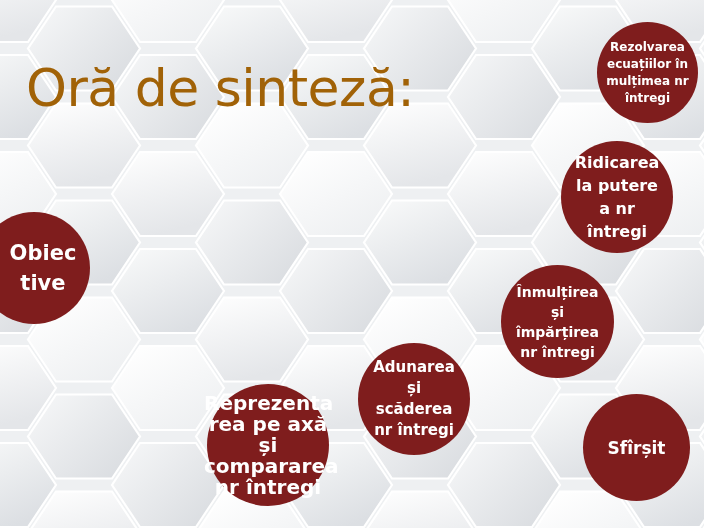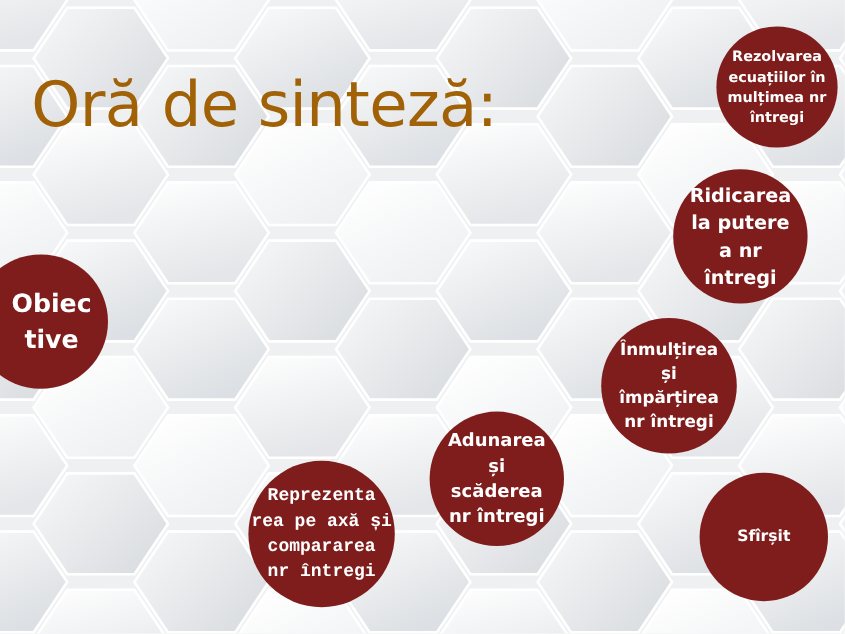--- a/index.html
+++ b/index.html
@@ -73,36 +73,36 @@
   }
 
   
   #bubble-obiective        { left: -22px; top: 212px;  width: 112px; height: 112px; }
   #bubble-obiective .bubble-label        { font-size: 21px; line-height: 30px; width: 120px; left: 58%; }
 
   #bubble-notiune          { left: 84px;  top: 350px;  width: 107px; height: 107px; }
   #bubble-notiune .bubble-label          { font-size: 14px; line-height: 19px; width: 110px; }
 
   #bubble-reprezentarea    { left: 207px; top: 384px;  width: 122px; height: 122px; }
-  #bubble-reprezentarea .bubble-label    { font-size: 15px; line-height: 21px; width: 128px; font-family: Liberation Mono, monospace; }
+  #bubble-reprezentarea .bubble-label    { font-size: 20px; line-height: 21px; width: 128px; }
 
   #bubble-adunarea         { left: 358px; top: 343px;  width: 112px; height: 112px; }
   #bubble-adunarea .bubble-label         { font-size: 15px; line-height: 21px; width: 112px; }
 
   #bubble-inmultirea       { left: 501px; top: 265px;  width: 113px; height: 113px; }
   #bubble-inmultirea .bubble-label       { font-size: 14px; line-height: 20px; width: 116px; }
 
   #bubble-ridicarea        { left: 561px; top: 141px;  width: 112px; height: 112px; }
   #bubble-ridicarea .bubble-label        { font-size: 16px; line-height: 23px; width: 116px; text-align: center; }
 
   #bubble-rezolvarea       { left: 597px; top: 22px;   width: 101px; height: 101px; }
   #bubble-rezolvarea .bubble-label       { font-size: 12px; line-height: 17px; width: 100px; }
 
   #bubble-sfirsit          { left: 583px; top: 394px;  width: 107px; height: 107px; }
-  #bubble-sfirsit .bubble-label          { font-size: 13px; line-height: 22px; width: 110px; }
+  #bubble-sfirsit .bubble-label          { font-size: 17px; line-height: 22px; width: 110px; }
 </style>
 </head>
 <body>
 
 <div id="slide">
 
   <svg id="hex-bg" viewBox="0 0 704 528" preserveAspectRatio="none" xmlns="http://www.w3.org/2000/svg">
     <defs>
       <linearGradient id="hgA" x1="0" y1="0" x2="0.35" y2="1">
         <stop offset="0%" stop-color="#ffffff"></stop>

